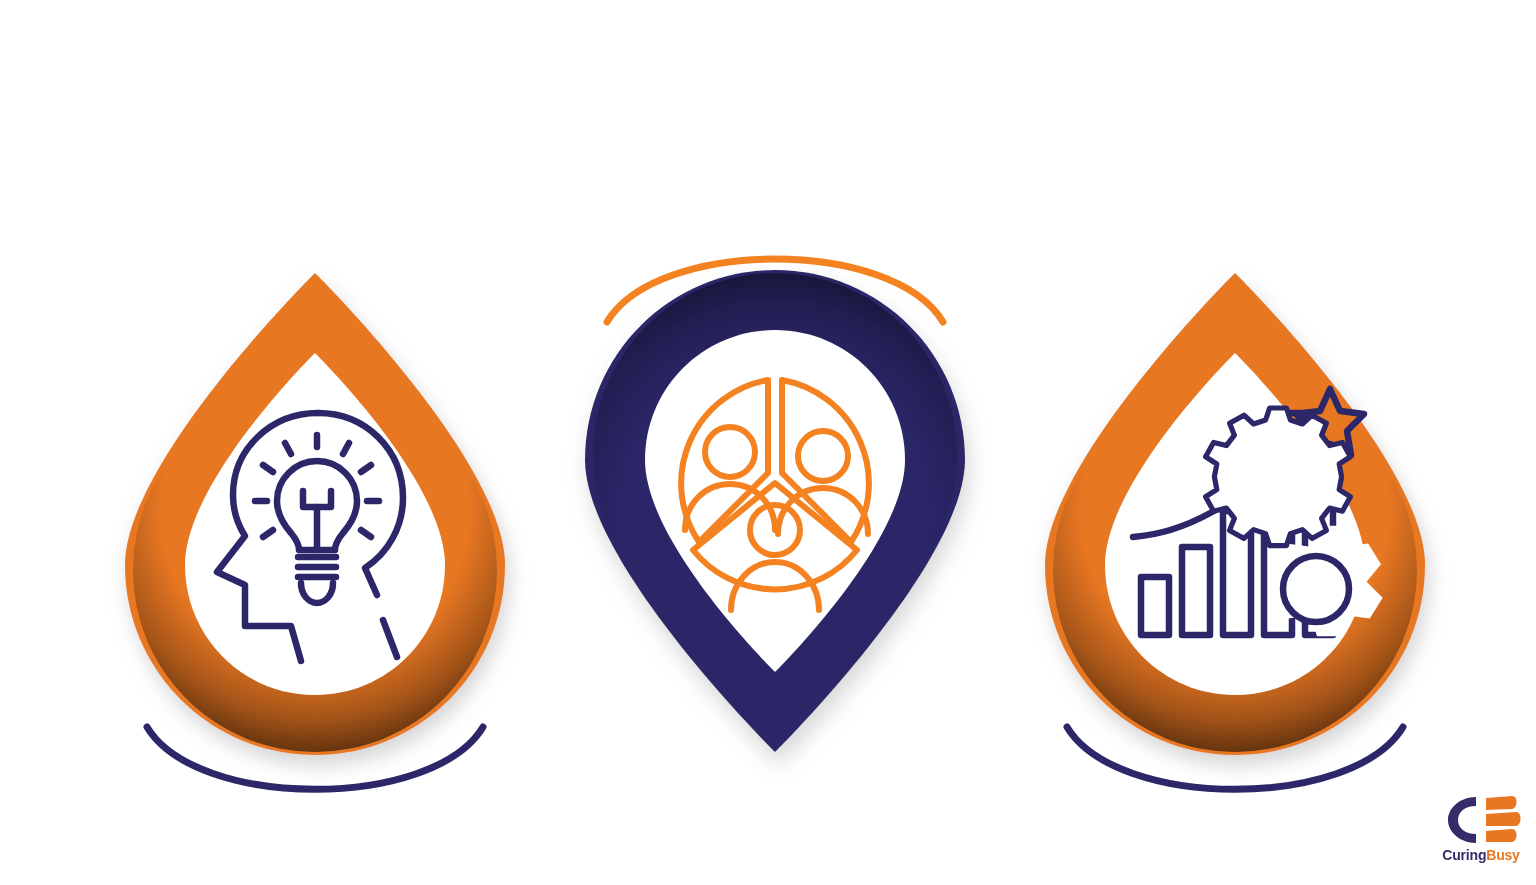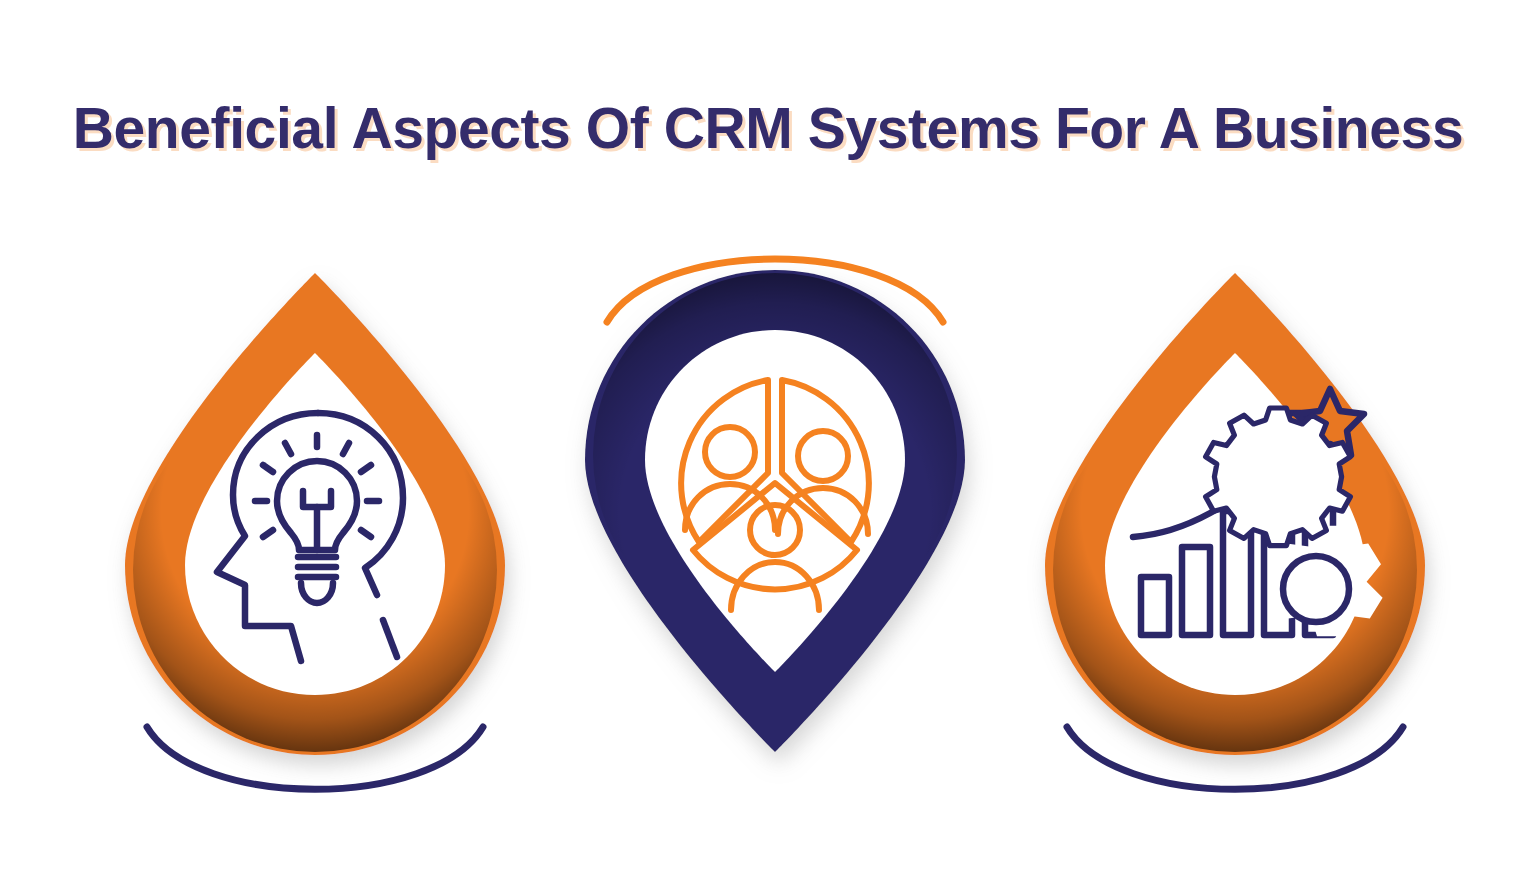--- a/index.html
+++ b/index.html
@@ -71,21 +71,20 @@
     white-space: nowrap;
   }
   .logo-curing { color: #342C6B; }
   .logo-busy   { color: #E87722; }
 </style>
 </head>
 <body>
 
 <div id="stage">
 
-  <div id="page-title">Beneficial Aspects Of CRM Systems For A Business</div>
 
   <div class="badge-group" id="badge-group-1">
     <svg class="badge-svg" viewBox="0 0 420 520" xmlns="http://www.w3.org/2000/svg">
       <defs>
         <filter id="softShadow1" x="-40%" y="-40%" width="180%" height="180%">
           <feDropShadow dx="4" dy="10" stdDeviation="10" flood-color="#9a9a9a" flood-opacity="0.42"></feDropShadow>
         </filter>
         <radialGradient id="innerShade1" cx="50%" cy="34%" r="68%">
           <stop offset="62%" stop-color="#000000" stop-opacity="0"></stop>
           <stop offset="84%" stop-color="#000000" stop-opacity="0.30"></stop>
@@ -262,14 +261,32 @@
                  l 14 2 4 -13 15 0 4 13 14 -2 8 13 -9 11 10 10 -8 13 -14 -2 -4 13 -15 0 -4 -13 -14 2 -8 -13 9 -10 -10 -11 Z" fill="#FFFFFF" stroke="none" transform="translate(-12, 40) scale(1.6) translate(-104, -100)"></path>
         <g fill="#FFFFFF" stroke="#2B2768" stroke-width="6.5" stroke-linejoin="round" stroke-linecap="round">
           <path d="M273 274
                    l 3 -16 -14 -9 10 -18 16 4 10 -13 -6 -15 18 -10 12 11 15 -5 5 -15 21 0 5 15 15 5 12 -11 18 10 -6 15 10 13 16 -4 10 18 -14 9 3 16 -3 16 14 9 -10 18 -16 -4 -10 13 6 15 -18 10 -12 -11 -15 5 -5 15 -21 0 -5 -15 -15 -5 -12 11 -18 -10 6 -15 -10 -13 -16 4 -10 -18 14 -9 Z" transform="translate(27, 55) scale(0.80) translate(-70, -78)"></path>
           <circle cx="291" cy="324" r="33" fill="#FFFFFF"></circle>
         </g>
       </g>
     </svg>
   </div>
 
+  <div id="logo">
+    <svg id="logo-mark" viewBox="0 0 86 52" xmlns="http://www.w3.org/2000/svg">
+
+      <path d="M38 4
+               C 22 4, 10 15, 10 27
+               C 10 39, 22 50, 38 50
+               L 38 41
+               C 27 41, 20 35, 20 27
+               C 20 19, 27 13, 38 13 Z" fill="#342C6B"></path>
+
+      <path d="M48 5 L 74 3 C 80 3, 80 15, 74 16 L 48 17 Z" fill="#E87722"></path>
+      <path d="M48 21 L 78 19 C 84 19, 84 32, 78 33 L 48 33 Z" fill="#E87722"></path>
+      <path d="M48 38 L 74 36 C 80 36, 80 48, 74 49 L 48 49 Z" fill="#E87722"></path>
+    </svg>
+    <div id="logo-text">
+      <span class="logo-curing">Curing</span><span class="logo-busy">Busy</span>
+    </div>
+  </div>
 
 </div>
 
 </body></html>

